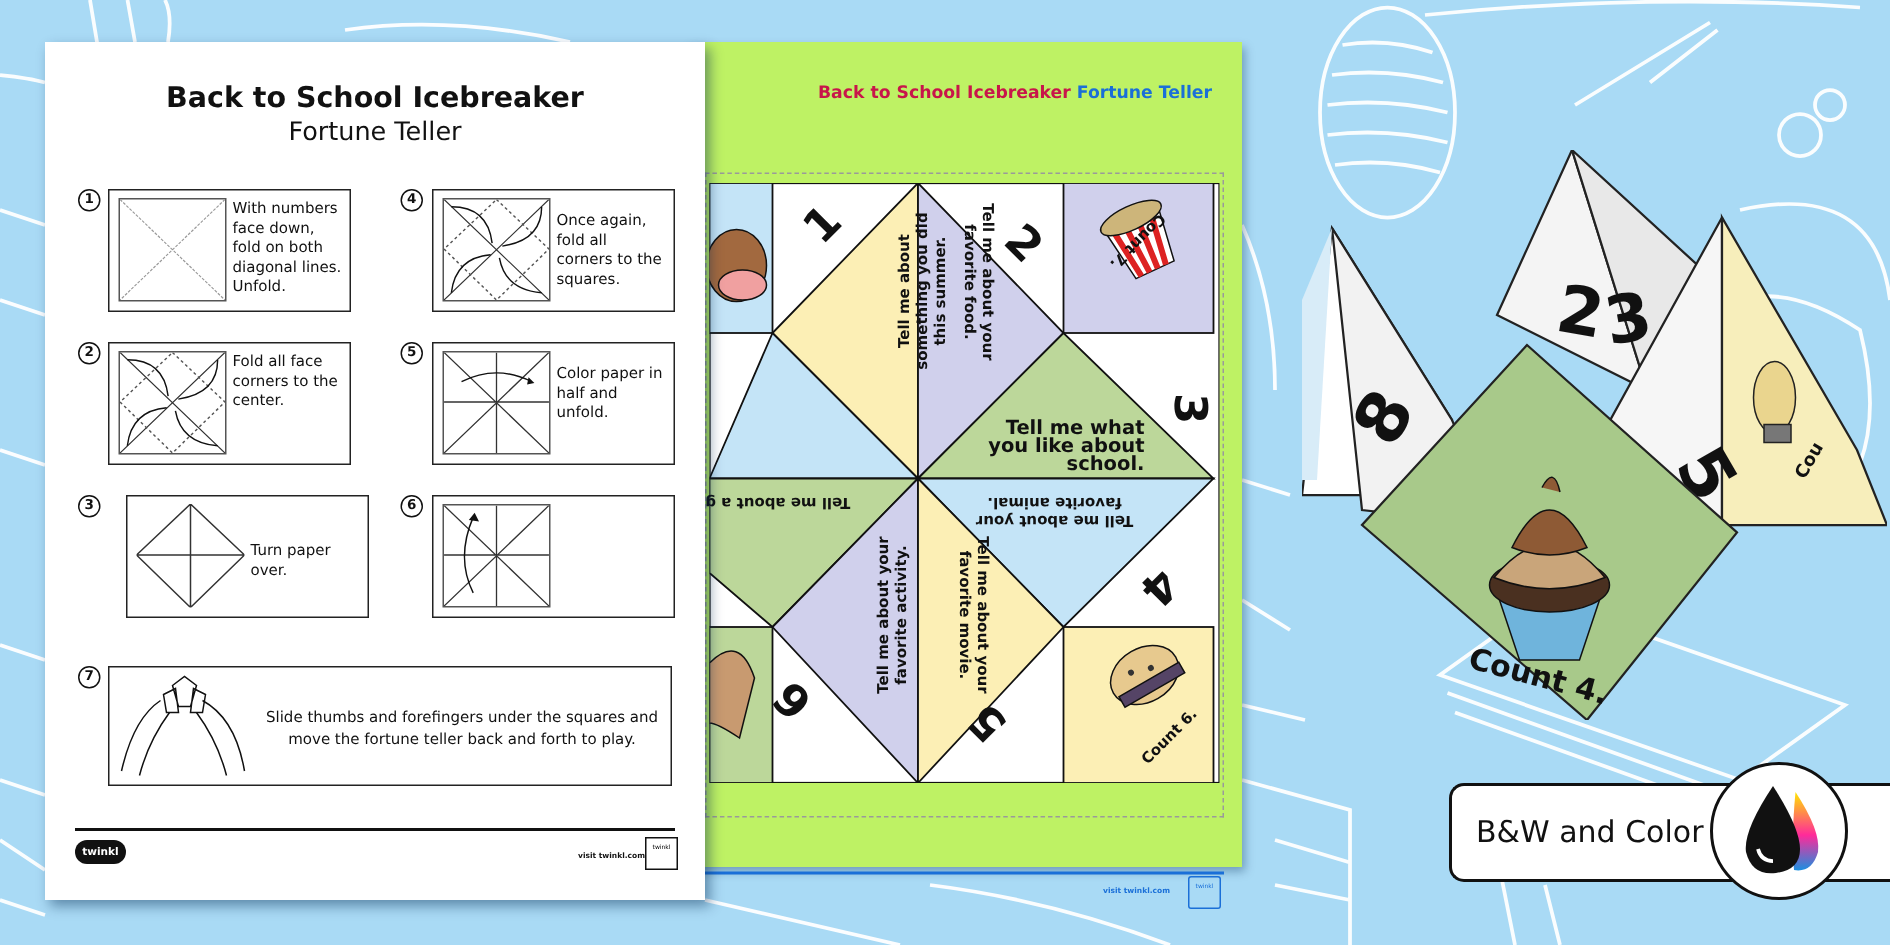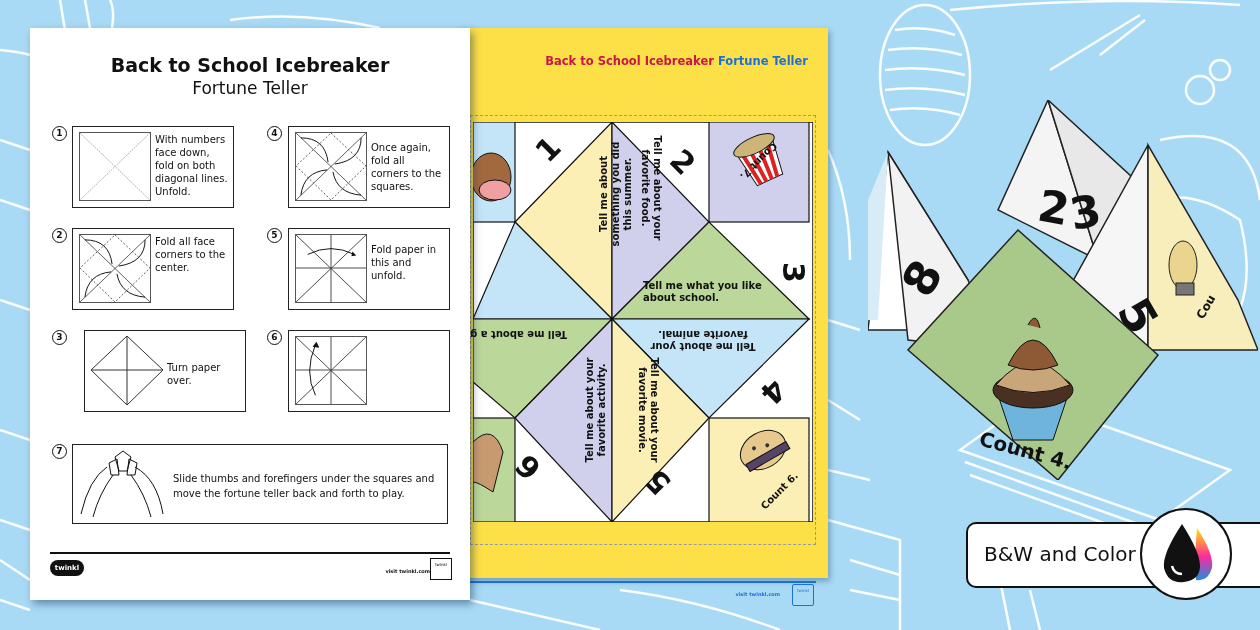--- a/index.html
+++ b/index.html
@@ -7,21 +7,21 @@
   body {
     position: relative;
     background: #a9daf5;
     font-family: "DejaVu Sans", sans-serif;
   }
   .bg-doodles { position: absolute; inset: 0; width: 1260px; height: 630px; }
 
   
   .page-color {
     position: absolute; left: 458px; top: 28px; width: 370px; height: 550px;
-    background: #fde047;
+    background: #bef264;
     box-shadow: 2px 3px 6px rgba(0,40,80,.35);
   }
   .page-color .hdr {
     position: absolute; right: 20px; top: 26px;
     font-size: 11.5px; font-weight: bold; white-space: nowrap;
   }
   .page-color .hdr .t1 { color: #c8154a; }
   .page-color .hdr .t2 { color: #1a6fd8; }
   .cut-area {
     position: absolute; left: 12px; top: 87px; width: 346px; height: 430px;
@@ -53,21 +53,21 @@
   }
   .step {
     position: absolute; height: 82px; width: 162px;
     border: 1.5px solid #222; background: #fff;
   }
   .step .diagram { position: absolute; left: 6px; top: 5px; width: 72px; height: 69px; border: 1px solid #555; }
   .step .txt {
     position: absolute; left: 82px; top: 6px; right: 4px;
     font-size: 10px; line-height: 13px; color: #111;
   }
-  .step.wide { width: 376px; height: 80px; }
+  .step.wide { width: 376px; height: 80px; text-align: center; }
   .step.wide .txt { left: 100px; top: 26px; font-size: 10px; line-height: 15px; }
   .step-num {
     position: absolute; width: 15px; height: 15px; border: 1.5px solid #111; border-radius: 50%;
     font-size: 9px; font-weight: bold; text-align: center; line-height: 12px; color:#111; background:#fff;
   }
   .bw-footline { position: absolute; left: 20px; top: 524px; width: 400px; height: 2px; background: #111; }
   .twinkl-logo {
     position: absolute; left: 20px; top: 532px; width: 34px; height: 16px; background: #111;
     border-radius: 8px; color: #fff; font-size: 7px; font-weight: bold; text-align: center; line-height: 16px;
   }
@@ -170,21 +170,21 @@
           <ellipse cx="18" cy="55" rx="20" ry="24" fill="#a2693f" stroke="#111"></ellipse>
           <ellipse cx="22" cy="68" rx="16" ry="10" fill="#f0a0a0" stroke="#111"></ellipse>
         </g>
       <g>
           <path d="M0 320 Q 20 300 30 330 L 20 370 Q 5 360 0 360 Z" fill="#c89a70" stroke="#111"></path>
         </g>
     </svg>
 
     <div style="position:absolute;left:85px;top:60px;width:120px;transform:rotate(-90deg);font-size:10px;font-weight:bold;text-align:center;line-height:12px;color:#111">Tell me about something you did this summer.</div>
     <div style="position:absolute;left:125px;top:60px;width:110px;transform:rotate(90deg);font-size:10px;font-weight:bold;text-align:center;line-height:12px;color:#111">Tell me about your favorite food.</div>
-    <div style="position:absolute;left:172px;top:164px;width:120px;font-size:10px;font-weight:bold;text-align:left;line-height:12px;color:#111">Tell me what you like about school.</div>
+    <div style="position:absolute;left:172px;top:164px;width:120px;font-size:13px;font-weight:bold;text-align:right;line-height:12px;color:#111">Tell me what you like about school.</div>
     <div style="position:absolute;left:-4px;top:212px;width:100px;transform:rotate(180deg);font-size:10px;font-weight:bold;text-align:center;line-height:12px;color:#111;white-space:nowrap;overflow:hidden">Tell me about a game that you l</div>
     <div style="position:absolute;left:172px;top:212px;width:120px;transform:rotate(180deg);font-size:10px;font-weight:bold;text-align:center;line-height:12px;color:#111">Tell me about your favorite animal.</div>
     <div style="position:absolute;left:60px;top:282px;width:130px;transform:rotate(-90deg);font-size:10px;font-weight:bold;text-align:center;line-height:12px;color:#111">Tell me about your favorite activity.</div>
     <div style="position:absolute;left:112px;top:282px;width:130px;transform:rotate(90deg);font-size:10px;font-weight:bold;text-align:center;line-height:12px;color:#111">Tell me about your favorite movie.</div>
   </div>
   <div class="fline"></div>
   <div class="visit">visit twinkl.com</div>
   <div class="badge">twinkl</div>
 </div>
 
@@ -228,21 +228,21 @@
     <div class="txt" style="top:14px">Once again, fold all corners to the squares.</div>
   </div>
 
   <div class="step-num" style="left:237px;top:200px">5</div>
   <div class="step" style="left:258px;top:200px">
     <svg class="diagram" viewBox="0 0 72 69">
         <path d="M0 0 L72 69 M72 0 L0 69 M36 0 L36 69 M0 34 L72 34" stroke="#333" stroke-width="0.9"></path>
         <path d="M12 20 Q 36 8 60 20" fill="none" stroke="#111"></path>
         <path d="M58 17 L62 21 L57 22" fill="#111"></path>
       </svg>
-    <div class="txt" style="top:14px">Fold paper in this and unfold.</div>
+    <div class="txt" style="top:14px">Color paper in half and unfold.</div>
   </div>
 
   <div class="step-num" style="left:237px;top:302px">6</div>
   <div class="step" style="left:258px;top:302px">
     <svg class="diagram" viewBox="0 0 72 69">
         <path d="M0 0 L72 69 M72 0 L0 69 M36 0 L36 69 M0 34 L72 34" stroke="#333" stroke-width="0.9"></path>
         <path d="M20 60 Q 8 36 20 8" fill="none" stroke="#111"></path>
         <path d="M17 10 L21 5 L24 11" fill="#111"></path>
       </svg>
   </div>

